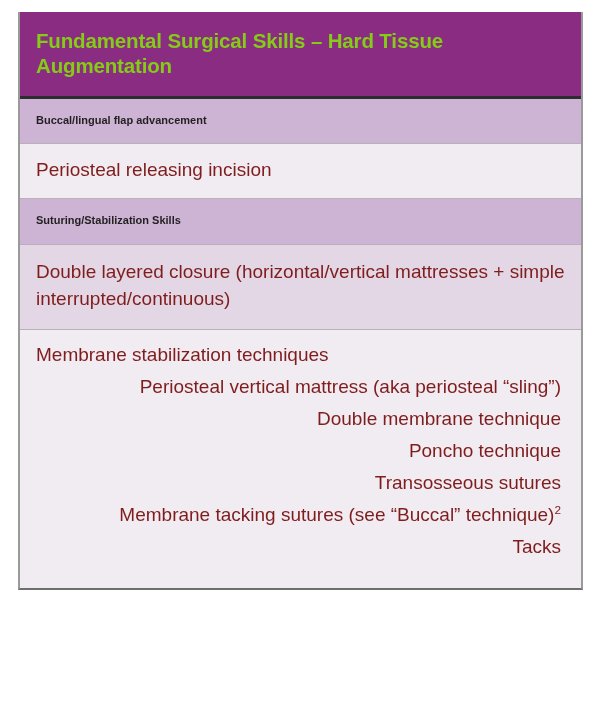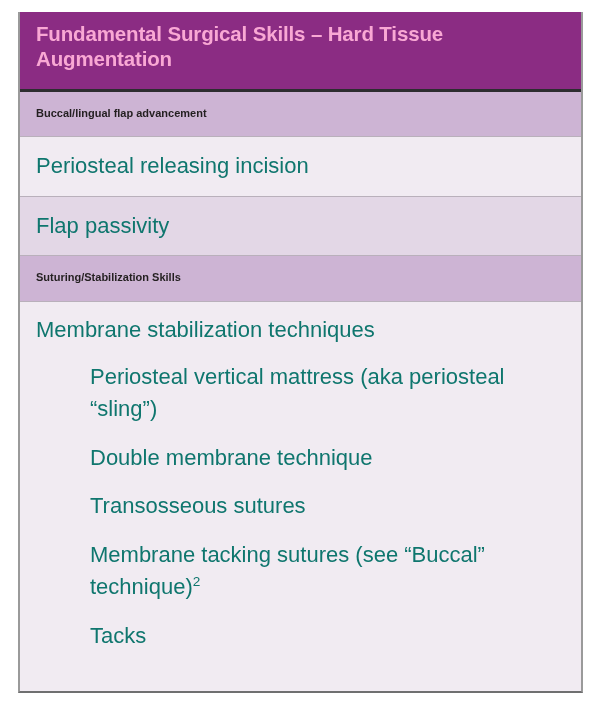--- a/index.html
+++ b/index.html
@@ -17,35 +17,35 @@
     top: 12px;
     width: 565px;
     box-sizing: border-box;
     border-left: 2px solid #9a9a9a;
     border-right: 2px solid #9a9a9a;
     border-bottom: 2px solid #6f6f70;
   }
 
   .title-row {
     background: #8b2c83;
-    color: #f9a8d4;
+    color: #84cc16;
     font-size: 20.5px;
     font-weight: bold;
     line-height: 1.24;
-    padding: 9px 16px 17px 16px;
+    padding: 16px 16px 17px 16px;
     box-sizing: border-box;
     border-bottom: 3px solid #2d2d30;
     letter-spacing: -0.15px;
   }
 
   .row {
     box-sizing: border-box;
     padding: 13px 16px 14px 16px;
-    font-size: 22px;
-    color: #0f766e;
+    font-size: 19px;
+    color: #7f1d1d;
     line-height: 1.42;
     border-bottom: 1px solid #b9b0bb;
   }
 
   .row:last-child {
     border-bottom: none;
   }
 
   .row.section {
     background: #cdb4d4;
@@ -72,49 +72,51 @@
   .row.list-block {
     padding-top: 12px;
     padding-bottom: 22px;
   }
 
   .list-parent {
     margin: 0 0 1px 0;
   }
 
   .sub-item {
-    margin: 16px;
+    margin: 4px;
     padding-left: 38px;
     line-height: 1.48;
+    text-align: right;
   }
 
   sup {
     font-size: 0.62em;
     vertical-align: super;
     line-height: 0;
   }
 </style>
 </head>
 <body>
 
 <div id="table-root">
 
   <div class="title-row">Fundamental Surgical Skills – Hard Tissue Augmentation</div>
 
   <div class="row section">Buccal/lingual flap advancement</div>
 
   <div class="row light">Periosteal releasing incision</div>
 
-  <div class="row shade">Flap passivity</div>
 
   <div class="row section">Suturing/Stabilization Skills</div>
 
+  <div class="row shade tall">Double layered closure (horizontal/vertical mattresses + simple interrupted/continuous)</div>
 
   <div class="row light list-block">
     <div class="list-parent">Membrane stabilization techniques</div>
     <div class="sub-item"><span>Periosteal vertical mattress (aka periosteal “sling”)</span><sup></sup></div>
     <div class="sub-item"><span>Double membrane technique</span><sup></sup></div>
+    <div class="sub-item"><span>Poncho technique</span><sup></sup></div>
     <div class="sub-item"><span>Transosseous sutures</span><sup></sup></div>
     <div class="sub-item"><span>Membrane tacking sutures (see “Buccal” technique)</span><sup>2</sup></div>
     <div class="sub-item"><span>Tacks</span><sup></sup></div>
   </div>
 
 </div>
 
 </body></html>

